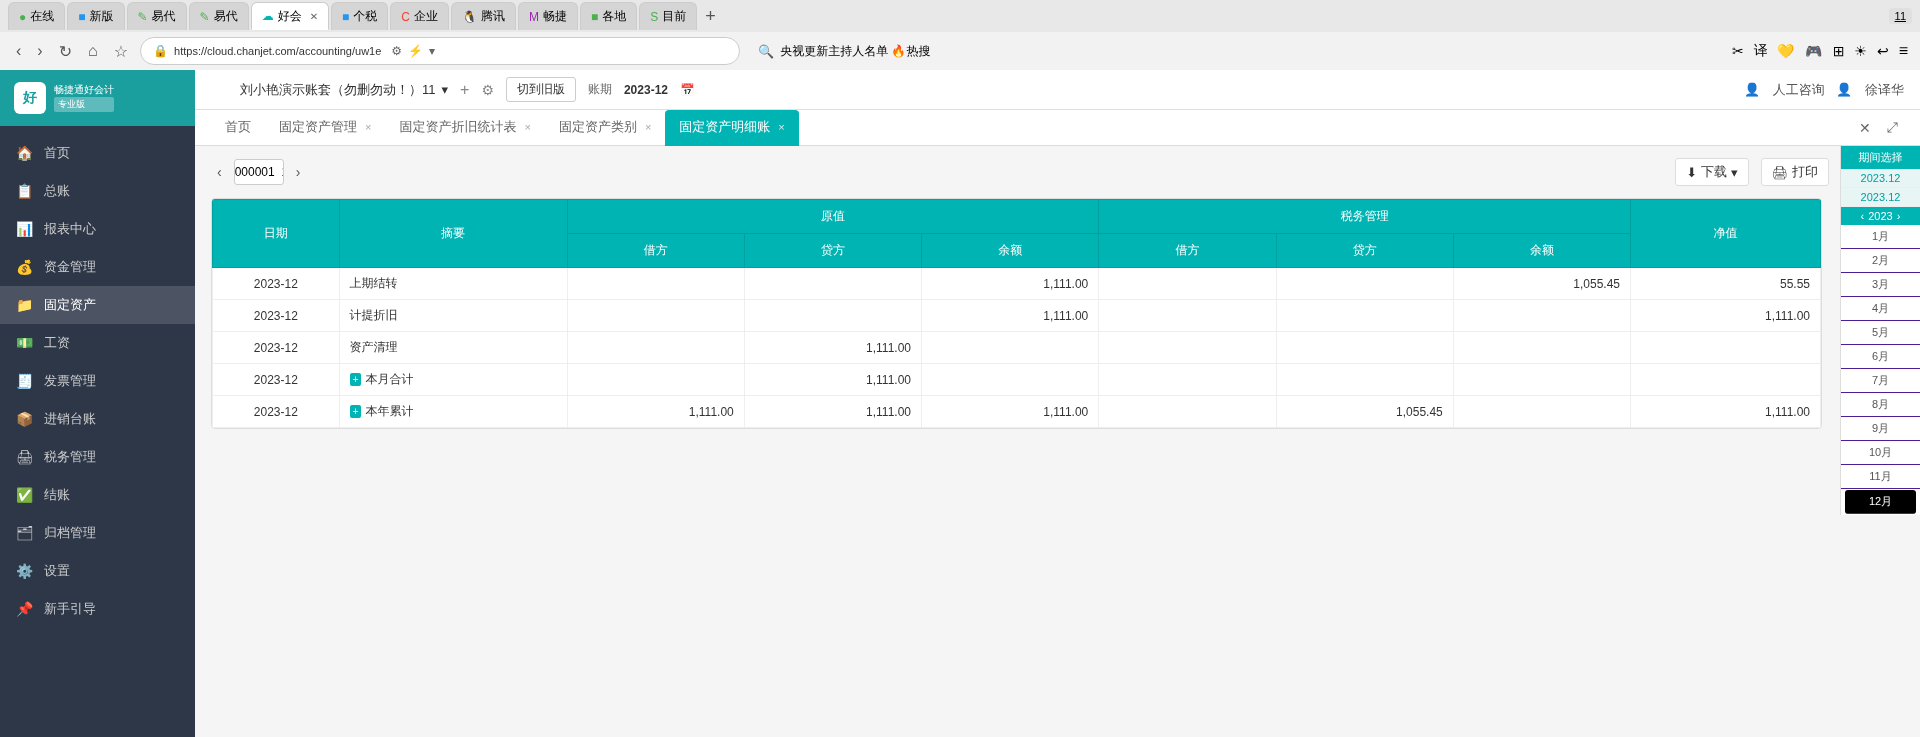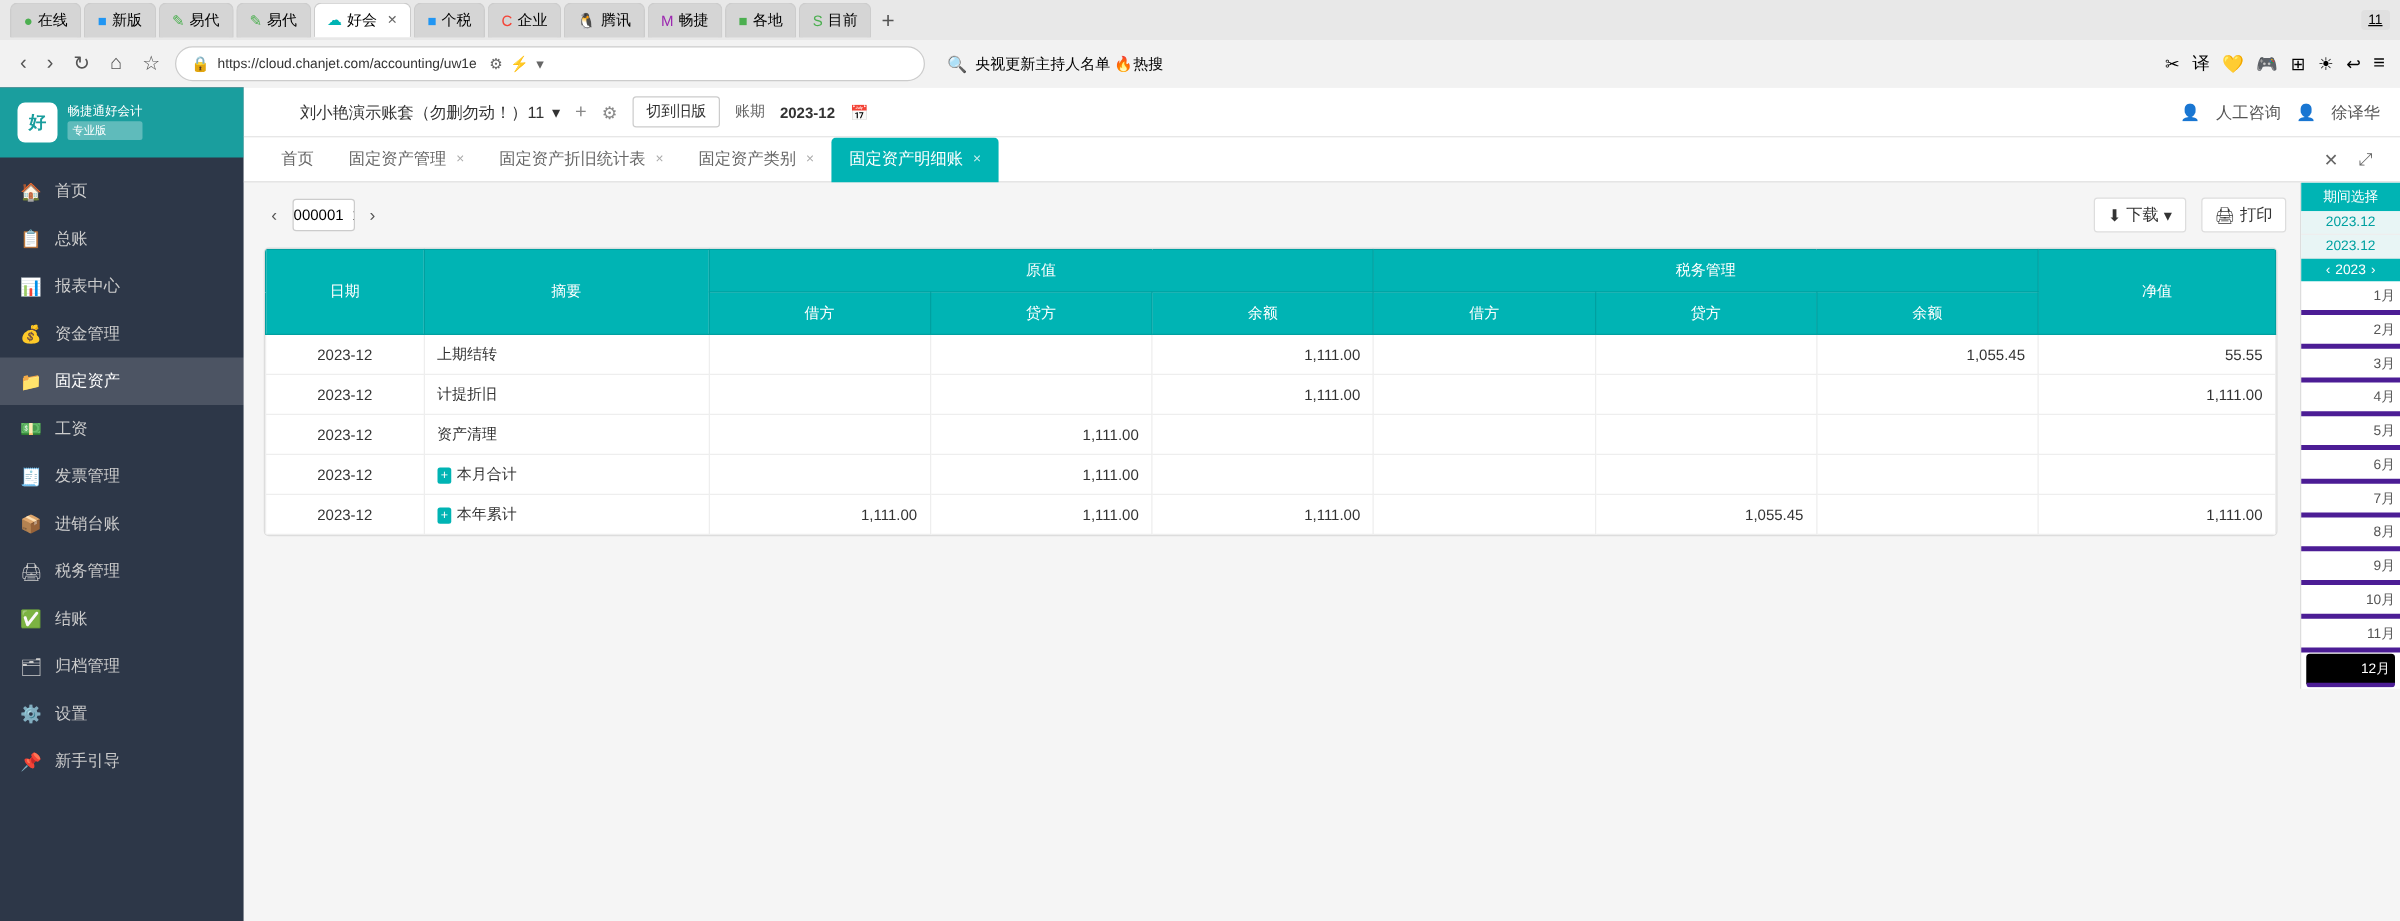--- a/index.html
+++ b/index.html
@@ -64,21 +64,21 @@
     .data-table th { background: #00b4b4; color: #fff; padding: 8px 10px; text-align: center; border: 1px solid #00a0a0; font-weight: normal; margin-top: 39px; }
     .data-table td { padding: 7px 10px; border: 1px solid #eee; text-align: center; color: #333; }
     .data-table .num { text-align: right; }
     .data-table .left { text-align: left; }
     .row-tag { background: #00b4b4; color: #fff; font-size: 10px; padding: 1px 3px; border-radius: 2px; margin-right: 4px; }
 
     
     .period-panel { position: absolute; right: 0; top: 0; width: 80px; background: #fff; border-left: 1px solid #ddd; display: flex; flex-direction: column; font-size: 11px; }
     .period-header { background: #00b4b4; color: #fff; text-align: center; padding: 4px; font-size: 11px; }
     .period-selected { background: #e8f5f5; color: #00a0a0; text-align: center; padding: 3px; font-size: 11px; border-bottom: 1px solid #eee; }
-    .period-item { text-align: right; padding: 4px; cursor: pointer; color: #555; border-bottom: 4px solid #4c1d95; }
+    .period-item { text-align: center; padding: 4px; cursor: pointer; color: #555; border-bottom: 1px solid #4c1d95; }
     .period-item.active { background: #000000; color: #fff; border-radius: 3px; margin: 1px 4px; }
     .period-year { background: #00b4b4; color: #fff; text-align: center; padding: 3px; font-size: 11px; display: flex; align-items: center; justify-content: center; gap: 4px; }
 
     .close-btn { cursor: pointer; color: #666; font-size: 14px; padding: 2px 6px; }
     .expand-btn { cursor: pointer; color: #666; font-size: 14px; padding: 2px 6px; }
 
     .tab-controls { display: flex; align-items: center; margin-left: auto; gap: 4px; }
   </style>
 </head>
 <body>

